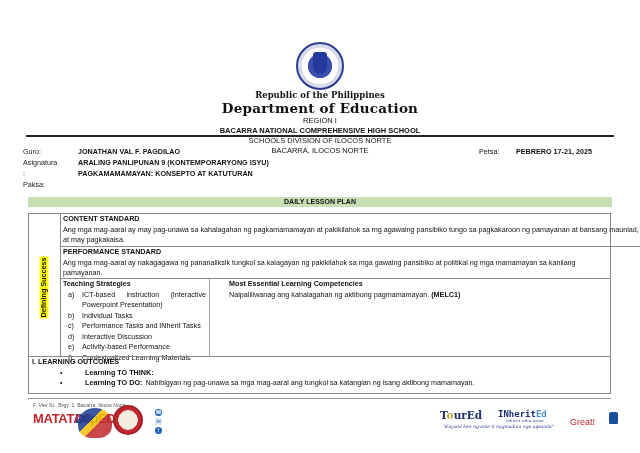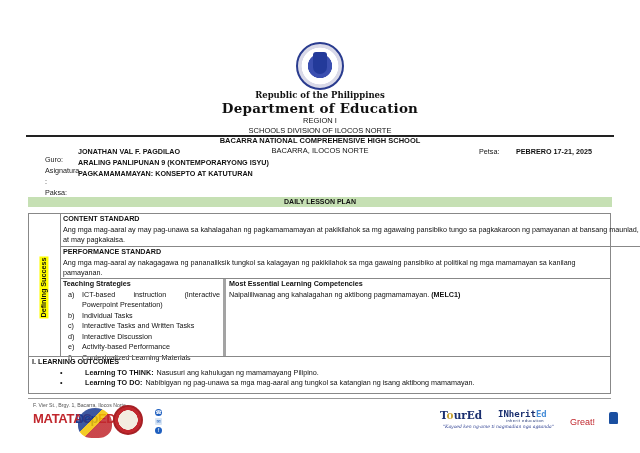--- a/index.html
+++ b/index.html
@@ -40,21 +40,21 @@
     display: flex; align-items: center; justify-content: center;
   }
   .side-label span {
     transform: rotate(-90deg); white-space: nowrap; background: #ffff00;
     font-size: 7.2px; font-weight: bold; padding: 0 1px;
   }
   .cell { position: absolute; font-size: 7.2px; line-height: 10.5px; padding: 0 3px; box-sizing: border-box; }
   .cell .title { font-weight: bold; }
   .cs { left: 31px; top: 0; width: 623px; height: 33px; border-bottom: 1px solid #888; }
   .ps { left: 31px; top: 33px; width: 551px; height: 32px; border-bottom: 1px solid #888; }
-  .ts { left: 31px; top: 65px; width: 166px; height: 77px; border-right: 3px solid #a3a3a3; }
+  .ts { left: 31px; top: 65px; width: 150px; height: 77px; border-right: 1px solid #a3a3a3; }
   .mc { left: 197px; top: 65px; width: 385px; height: 77px; }
   .row-sep { position: absolute; left: 0; top: 142px; width: 581px; height: 1px; background: #888; }
   .ts ol { list-style: none; margin: 0; padding: 0; }
   .ts li { display: flex; }
   .ts li .m { width: 14px; padding-left: 5px; flex: none; }
   .ts li .t { flex: 1; text-align: justify; }
   .lo { left: 0; top: 143px; width: 581px; height: 37px; }
   .lo ul { list-style: none; margin: 0; padding: 0 0 0 28px; }
   .lo li { display: flex; }
   .lo li .b { width: 14px; flex: none; }
@@ -88,27 +88,27 @@
   .thumb { position: absolute; left: 609px; top: 412px; width: 9px; height: 12px; background: #1a4fa0; border-radius: 2px 2px 1px 1px; }
 </style>
 </head>
 <body>
 
 <div class="header">
   <div class="seal"></div>
   <div class="republic">Republic of the Philippines</div>
   <div class="deped">Department of Education</div>
   <div class="hline">REGION I</div>
+  <div class="hline bold">BACARRA NATIONAL COMPREHENSIVE HIGH SCHOOL</div>
   <div class="hline">SCHOOLS DIVISION OF ILOCOS NORTE</div>
-  <div class="hline bold">BACARRA NATIONAL COMPREHENSIVE HIGH SCHOOL</div>
   <div class="hline">BACARRA, ILOCOS NORTE</div>
 </div>
 <div class="rule"></div>
 
-<div class="info" style="left:45px; top:146px;margin-top:8px;">
+<div class="info" style="left:23px; top:146px;">
   <div class="lbl">Guro:</div>
   <div class="lbl">Asignatura</div>
   <div class="lbl">:</div>
   <div class="lbl">Paksa:</div>
 </div>
 <div class="info" style="left:78px; top:146px;">
   <div class="val">JONATHAN VAL F. PAGDILAO</div>
   <div class="val">ARALING PANLIPUNAN 9 (KONTEMPORARYONG ISYU)</div>
   <div class="val">PAGKAMAMAMAYAN: KONSEPTO AT KATUTURAN</div>
 </div>
@@ -140,21 +140,21 @@
       <li>
           <span class="m">a)</span>
           <span class="t">ICT-based instruction (Interactive Powerpoint Presentation)</span>
         </li>
       <li>
           <span class="m">b)</span>
           <span class="t">Individual Tasks</span>
         </li>
       <li>
           <span class="m">c)</span>
-          <span class="t">Interactive Tasks and Written Tasks</span>
+          <span class="t">Performance Tasks and INherit Tasks</span>
         </li>
       <li>
           <span class="m">d)</span>
           <span class="t">Interactive Discussion</span>
         </li>
       <li>
           <span class="m">e)</span>
           <span class="t">Activity-based Performance</span>
         </li>
       <li>
@@ -170,21 +170,20 @@
   </div>
 
   <div class="row-sep"></div>
 
   <div class="cell lo">
     <div class="title">I. LEARNING OUTCOMES</div>
     <ul>
       <li>
           <span class="b">•</span>
           <span class="k">Learning TO THINK:</span>
-          <span>Nasusuri ang kahulugan ng mamamayang Pilipino.</span>
         </li>
       <li>
           <span class="b">•</span>
           <span class="k">Learning TO DO:</span>
           <span>Nabibigyan ng pag-unawa sa mga mag-aaral ang tungkol sa katangian ng isang aktibong mamamayan.</span>
         </li>
     </ul>
   </div>
 </div>
 

